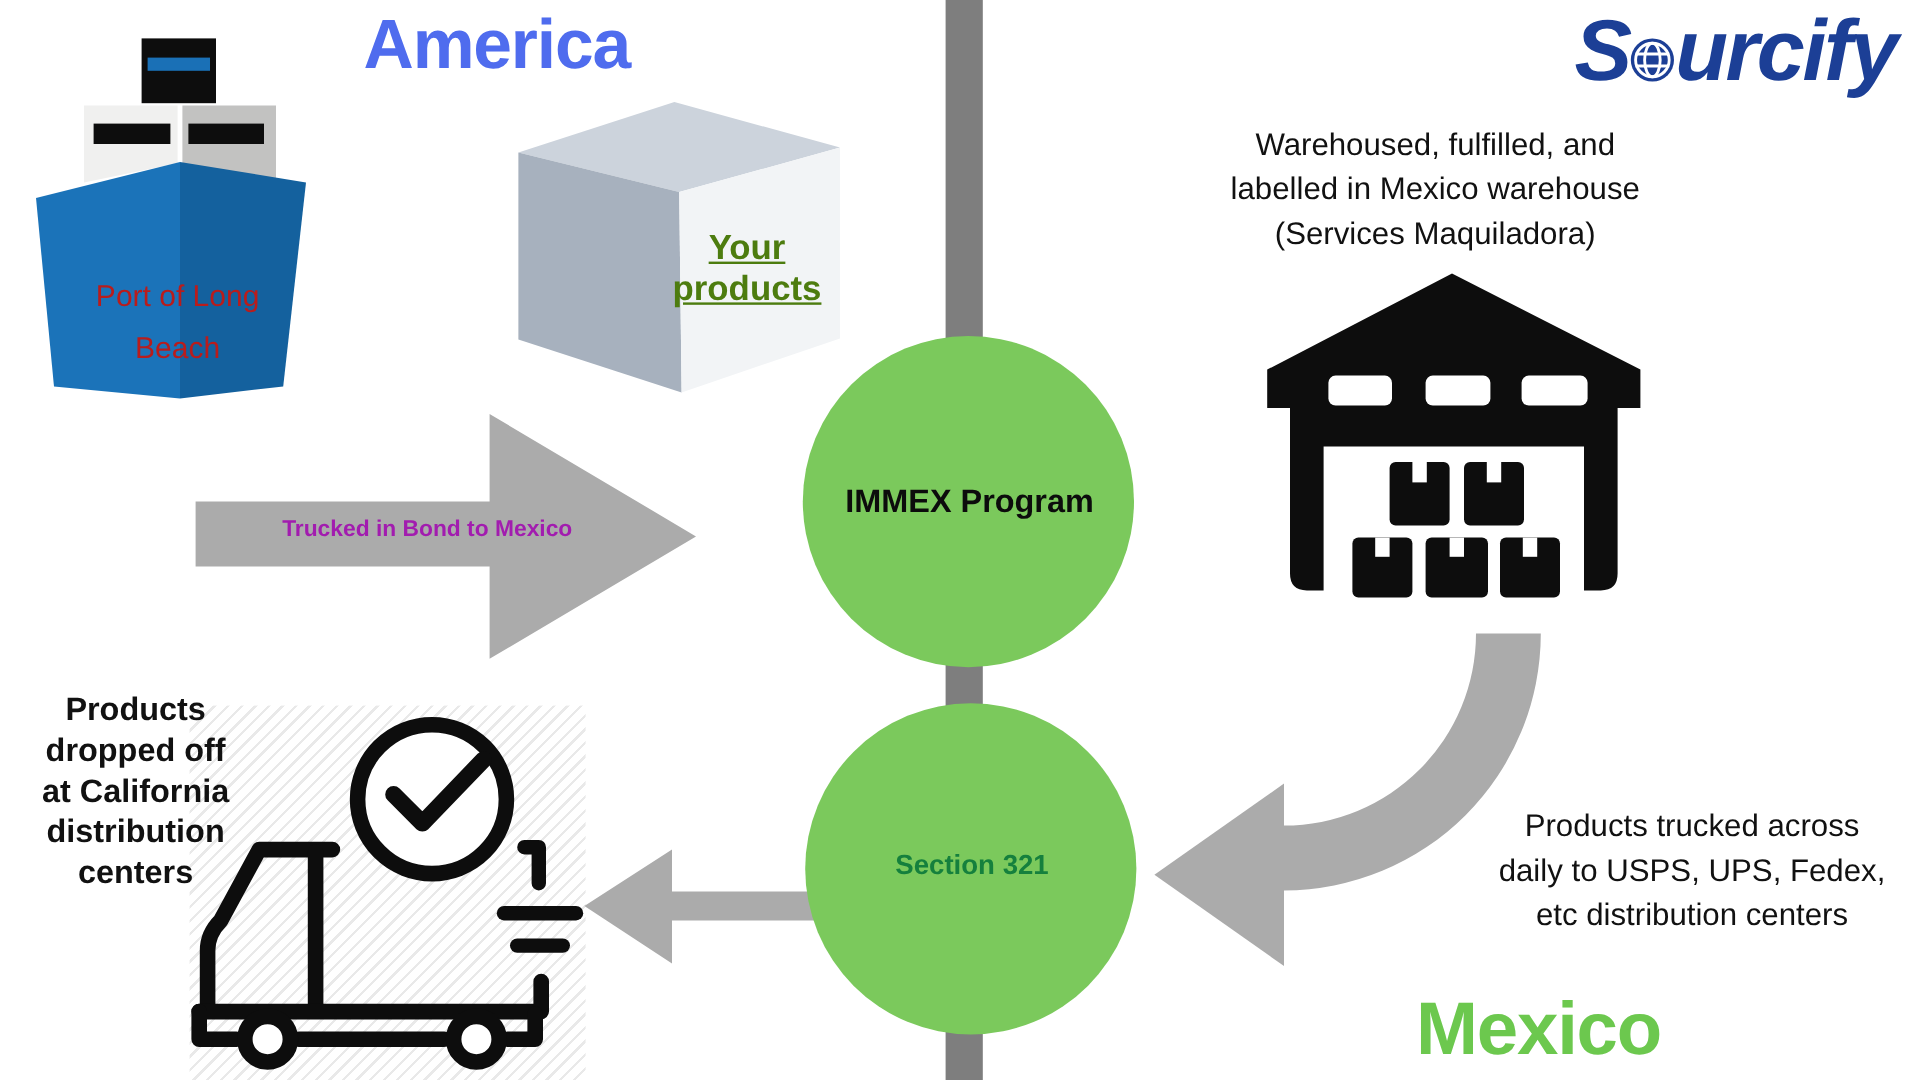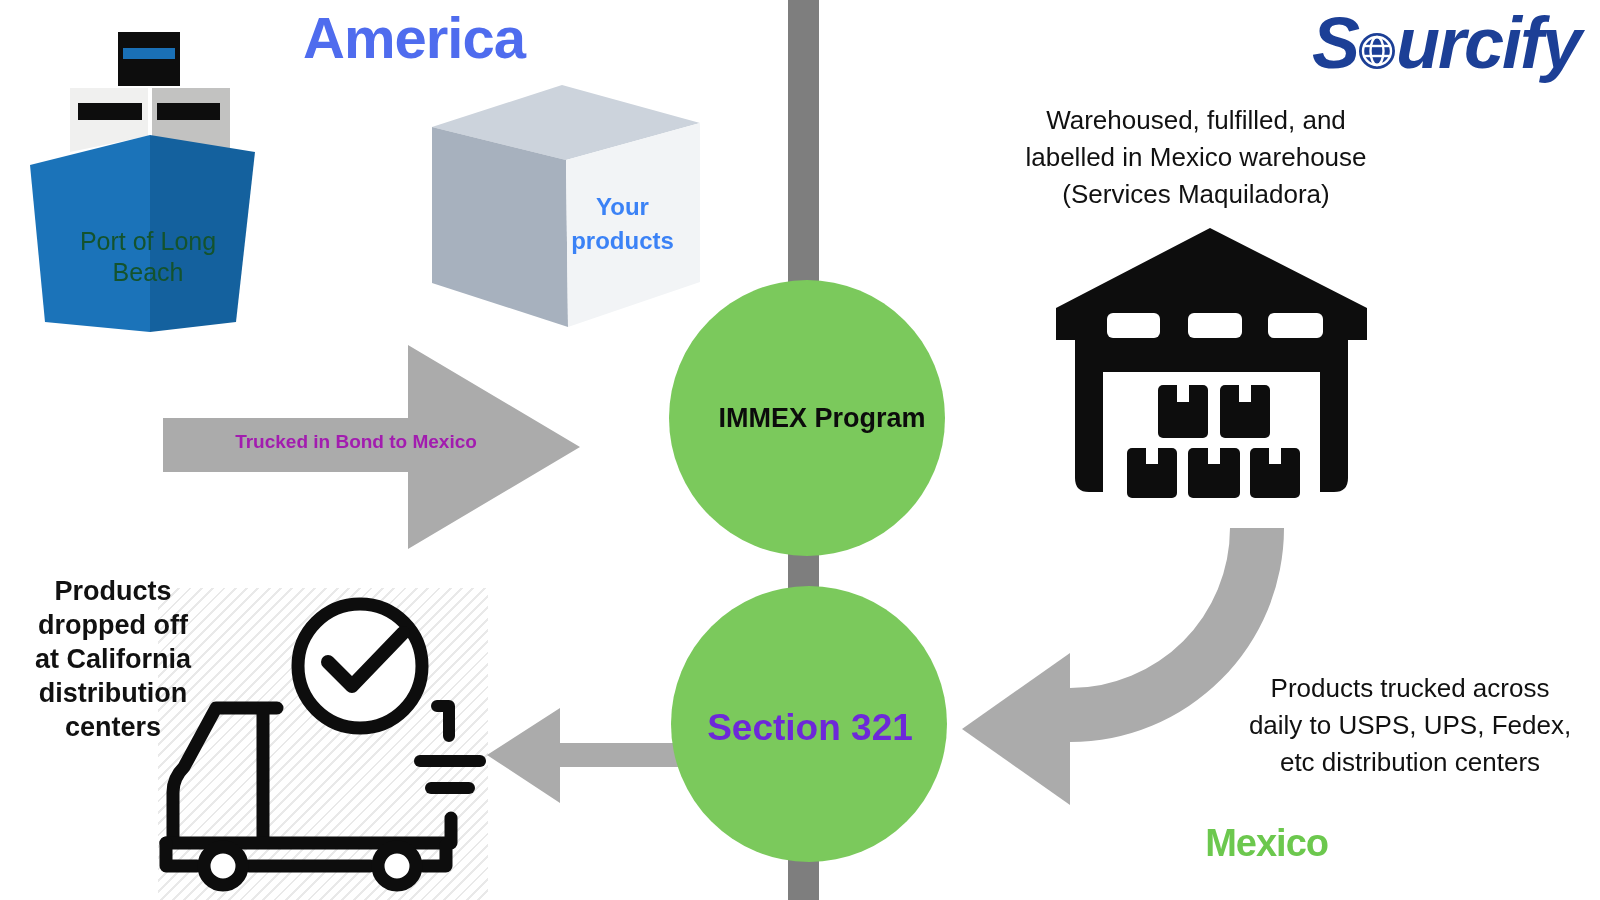--- a/index.html
+++ b/index.html
@@ -17,35 +17,35 @@
   
   .hatch{
     left:158px;top:588px;width:330px;height:312px;
     background:repeating-linear-gradient(135deg,#ffffff 0px,#ffffff 6px,#e9e9e9 6px,#e9e9e9 8px);
   }
 
   .shapes{left:0;top:0;width:1600px;height:900px;}
 
   
   .america{left:303px;top:4px;width:260px;font-size:58px;font-weight:bold;color:#4f6cee;letter-spacing:-1px;}
-  .mexico{left:1088px;top:822px;width:240px;font-size:38px;font-weight:bold;color:#6cc84e;letter-spacing:-1px;text-align:right;}
+  .mexico{left:1180px;top:822px;width:240px;font-size:62px;font-weight:bold;color:#6cc84e;letter-spacing:-1px;text-align:left;}
 
   
   .brand{left:1312px;top:2px;font-size:72px;font-weight:bold;font-style:italic;color:#1c3f96;letter-spacing:-2px;}
   .brand .globe{display:inline-block;vertical-align:-3px;margin:0 -1px;}
 
   
   .warehouse-caption{left:996px;top:102px;width:400px;font-size:26px;line-height:37px;font-weight:normal;color:#111;}
   .trucked-daily{left:1228px;top:670px;width:364px;font-size:26px;line-height:37px;font-weight:normal;color:#111;}
   .dropoff{left:14px;top:574px;width:198px;font-size:27px;line-height:34px;font-weight:bold;color:#111;}
   .bond-label{left:180px;top:431px;width:352px;font-size:19px;font-weight:bold;color:#a21caf;}
-  .immex-label{left:669px;top:403px;width:278px;font-size:27px;font-weight:bold;color:#0c0c0c;margin-left:14px;}
-  .section-label{left:671px;top:707px;width:278px;font-size:37px;font-weight:bold;color:#6d28d9;}
-  .cube-label{left:550px;top:190px;width:145px;font-size:24px;line-height:34px;font-weight:bold;color:#3b82f6;}
-  .ship-label{left:72px;top:226px;width:152px;font-size:25px;line-height:31px;font-weight:400;color:#14532d;}
+  .immex-label{left:669px;top:403px;width:278px;font-size:27px;font-weight:bold;color:#0c0c0c;}
+  .section-label{left:671px;top:707px;width:278px;font-size:23px;font-weight:bold;color:#15803d;}
+  .cube-label{left:550px;top:190px;width:145px;font-size:29px;line-height:34px;font-weight:bold;color:#4d7c0f;text-decoration:underline;}
+  .ship-label{left:72px;top:226px;width:152px;font-size:25px;line-height:43px;font-weight:400;color:#b91c1c;}
 </style>
 </head>
 <body>
 
 <div class="canvas">
 
   <div class="abs hatch"></div>
 
   <div class="abs vbar"></div>
 

